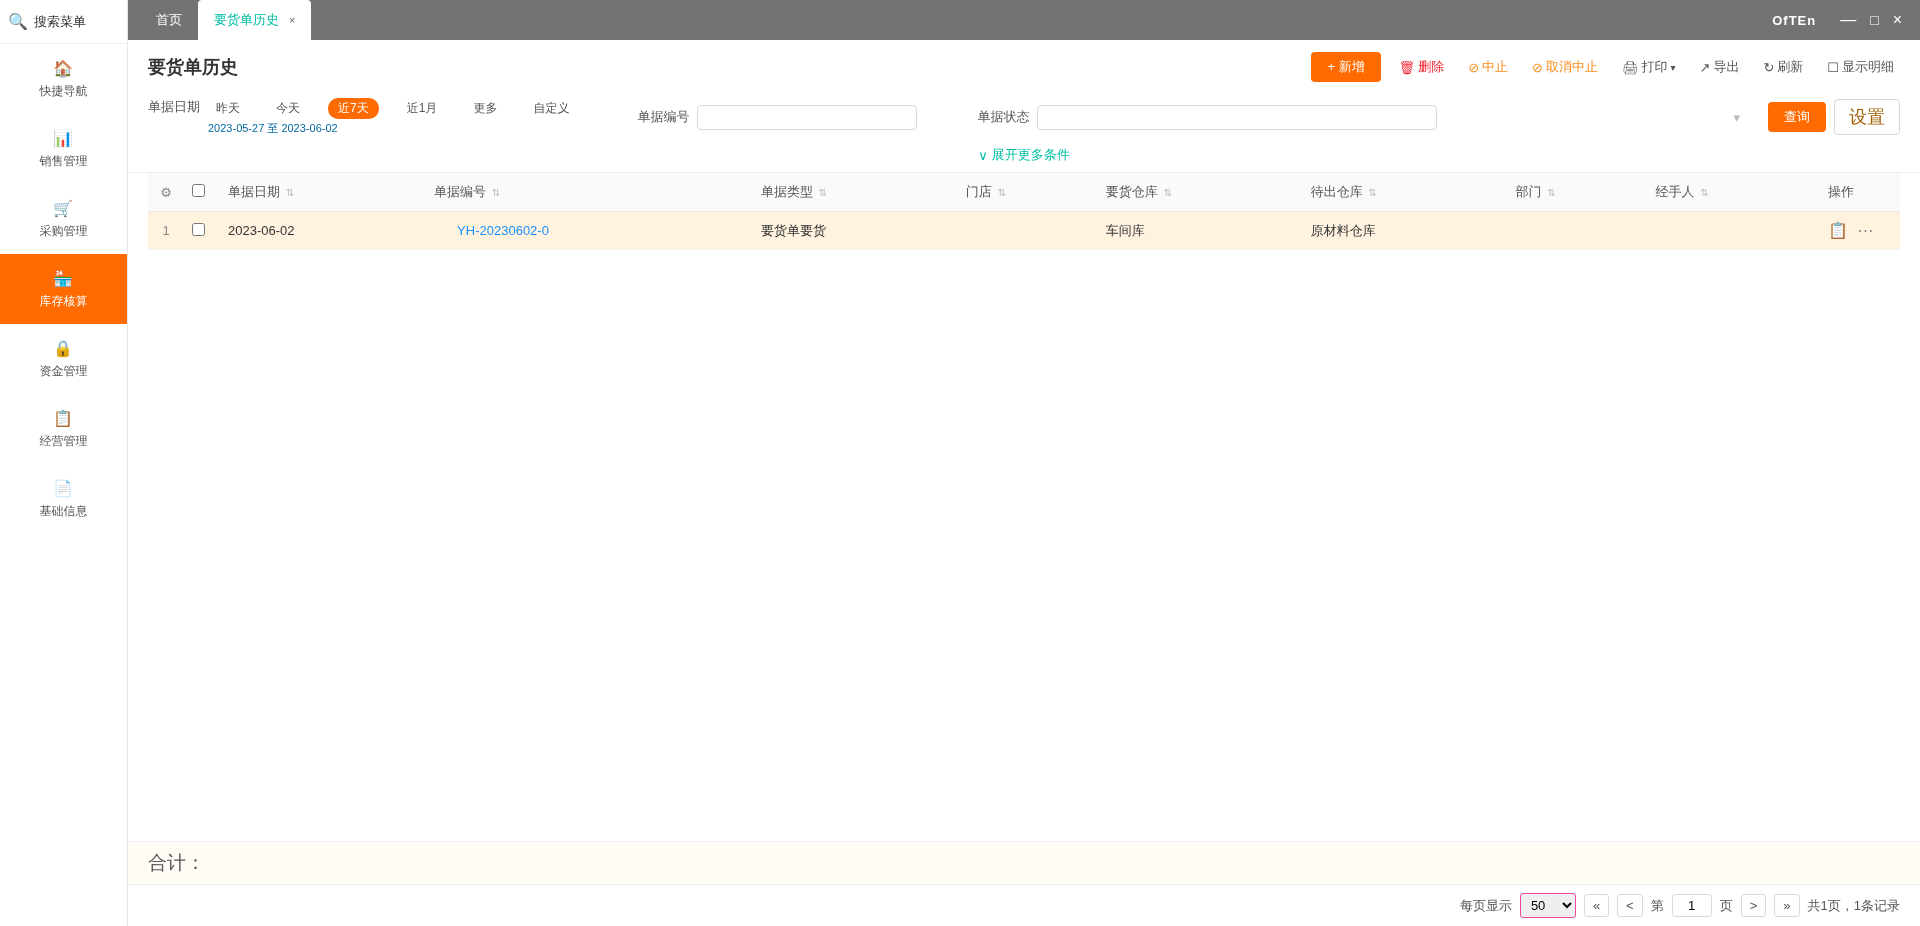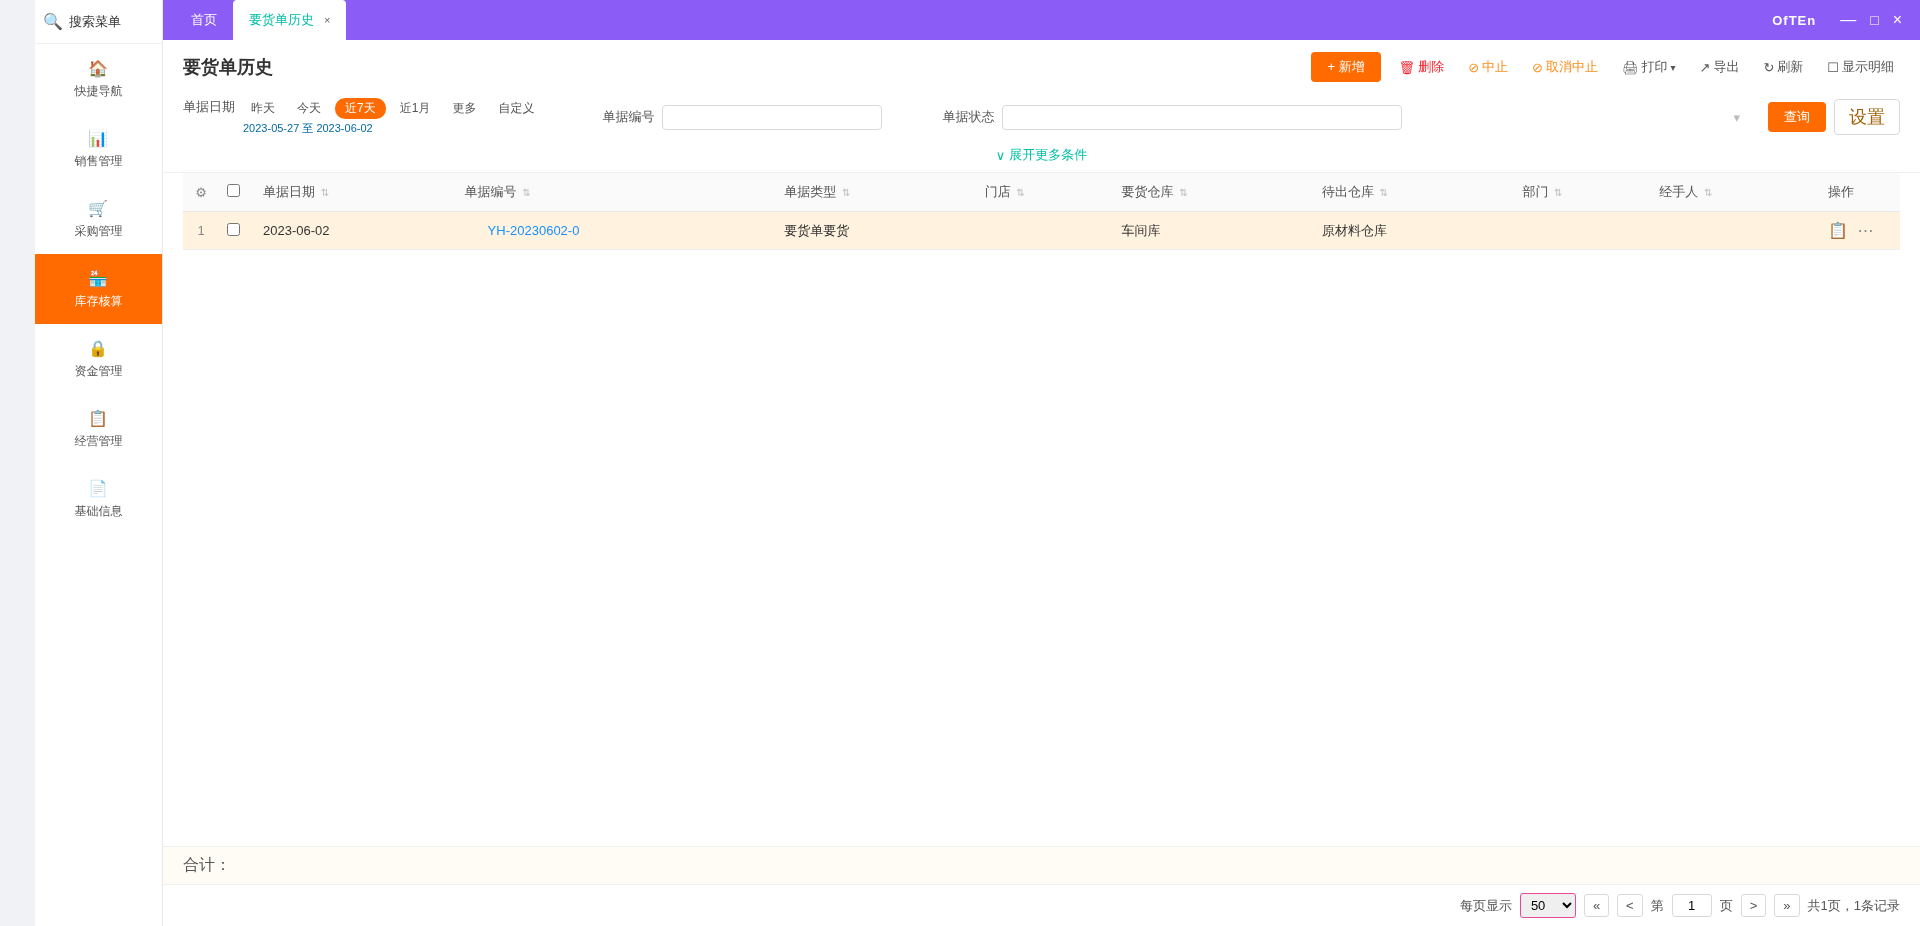--- a/index.html
+++ b/index.html
@@ -2,50 +2,50 @@
 <html><head>
   <meta charset="utf-8">
   <style>
     * { box-sizing: border-box; margin: 0; padding: 0; }
     body { font-family: 'Microsoft YaHei', Arial, sans-serif; font-size: 13px; background: #f0f2f5; overflow: hidden; }
 
     
     .app-container { display: flex; height: 926px; width: 1920px; }
 
     
-    .sidebar { width: 128px; background: #fff; display: flex; flex-direction: column; border-right: 1px solid #e8e8e8; flex-shrink: 0; margin-left: 35px; }
+    .sidebar { width: 128px; background: #fff; display: flex; flex-direction: column; border-right: 1px solid #e8e8e8; flex-shrink: 0; }
     .sidebar-search { padding: 12px 8px; display: flex; align-items: center; gap: 6px; cursor: pointer; color: #333; border-bottom: 1px solid #f0f0f0; }
     .sidebar-item { padding: 14px 8px; display: flex; flex-direction: column; align-items: center; gap: 4px; cursor: pointer; color: #555; font-size: 12px; }
     .sidebar-item.active { background: #ff6b00; color: #fff; }
     .sidebar-item .icon { font-size: 18px; }
 
     
     .main-area { flex: 1; display: flex; flex-direction: column; overflow: hidden; }
-    .top-bar { background: #8b5cf6; height: 40px; display: flex; align-items: center; padding: 0 12px; gap: 0; }
+    .top-bar { background: #737373; height: 40px; display: flex; align-items: center; padding: 0 12px; gap: 0; }
     .top-tab { padding: 0 16px; height: 40px; display: flex; align-items: center; color: #fff; cursor: pointer; font-size: 13px; gap: 6px; }
     .top-tab.home { color: #fff; }
     .top-tab.active { background: #fff; color: #00bfa5; border-radius: 4px 4px 0 0; }
     .top-tab .close-btn { font-size: 11px; color: #666; cursor: pointer; margin-left: 4px; }
 
     
     .content { flex: 1; background: #fff; overflow: hidden; display: flex; flex-direction: column; }
     .page-header { padding: 12px 20px 8px 20px; display: flex; align-items: center; justify-content: space-between; }
     .page-title { font-size: 18px; font-weight: bold; color: #333; }
     .toolbar { display: flex; align-items: center; gap: 12px; }
     .toolbar-btn { display: flex; align-items: center; gap: 3px; cursor: pointer; color: #555; font-size: 13px; padding: 4px 6px; }
     .toolbar-btn.danger { color: #f5222d; }
     .toolbar-btn.warning { color: #fa8c16; }
     .btn-primary { background: #ff6b00; color: #fff; border: none; border-radius: 4px; padding: 6px 16px; cursor: pointer; font-size: 13px; }
     .btn-secondary { background: #fff; color: #a16207; border: 1px solid #d9d9d9; border-radius: 4px; padding: 5px 14px; cursor: pointer; font-size: 18px; }
 
     
     .filter-area { padding: 8px 20px; border-bottom: 1px solid #f0f0f0; }
     .filter-row { display: flex; align-items: center; gap: 20px; margin-bottom: 6px; }
     .filter-label { color: #555; font-size: 13px; white-space: nowrap; }
-    .date-filters { display: flex; align-items: center; gap: 6px; }
+    .date-filters { display: flex; align-items: center; gap: 20px; }
     .date-btn { padding: 2px 8px; border-radius: 3px; cursor: pointer; font-size: 12px; color: #555; }
     .date-btn.active { background: #ff6b00; color: #fff; border-radius: 10px; padding: 2px 10px; }
     .date-range { color: #0369a1; font-size: 11px; }
     .filter-input { border: 1px solid #d9d9d9; border-radius: 4px; padding: 4px 8px; font-size: 13px; width: 220px; outline: none; }
     .filter-select { border: 1px solid #d9d9d9; border-radius: 4px; padding: 4px 8px; font-size: 13px; width: 280px; outline: none; appearance: none; background: #fff; }
     .expand-btn { display: flex; align-items: center; gap: 4px; color: #00bfa5; cursor: pointer; font-size: 13px; margin: 0 auto; }
 
     
     .table-wrap { flex: 1; overflow-y: auto; padding: 0 20px; }
     table { width: 100%; border-collapse: collapse; }
@@ -55,21 +55,21 @@
     tbody tr.selected { background: #fff3e0; }
     td { padding: 9px 8px; font-size: 13px; color: #333; }
     td a { color: #1890ff; text-decoration: none; margin-left: 23px; }
     .sort-icon { color: #bbb; font-size: 10px; margin-left: 2px; }
     .checkbox-col { width: 36px; }
     .num-col { width: 36px; color: #888; }
     .actions-col { width: 80px; }
     .action-icon { color: #888; cursor: pointer; margin-right: 6px; font-size: 16px; }
 
     
-    .table-footer { padding: 8px 20px; background: #fffbf5; border-top: 1px solid #f0f0f0; color: #555; font-size: 16px; }
+    .table-footer { padding: 8px 20px; background: #fffbf5; border-top: 1px solid #f0f0f0; color: #555; font-size: 19px; }
     .pagination-bar { padding: 8px 20px; display: flex; align-items: center; justify-content: flex-end; gap: 8px; border-top: 1px solid #f0f0f0; font-size: 13px; color: #555; }
     .page-btn { border: 1px solid #d9d9d9; background: #fff; border-radius: 3px; padding: 3px 8px; cursor: pointer; color: #555; font-size: 13px; }
     .page-input { border: 1px solid #d9d9d9; border-radius: 3px; padding: 3px 6px; width: 40px; text-align: center; font-size: 13px; outline: none; }
     .page-size-select { border: 1px solid #ec4899; border-radius: 3px; padding: 3px 6px; font-size: 13px; outline: none; }
 
     
     .icon-search::before { content: '🔍'; font-size: 16px; }
     .icon-home::before { content: '🏠'; font-size: 16px; }
     .icon-sales::before { content: '📊'; font-size: 16px; }
     .icon-purchase::before { content: '🛒'; font-size: 16px; }

